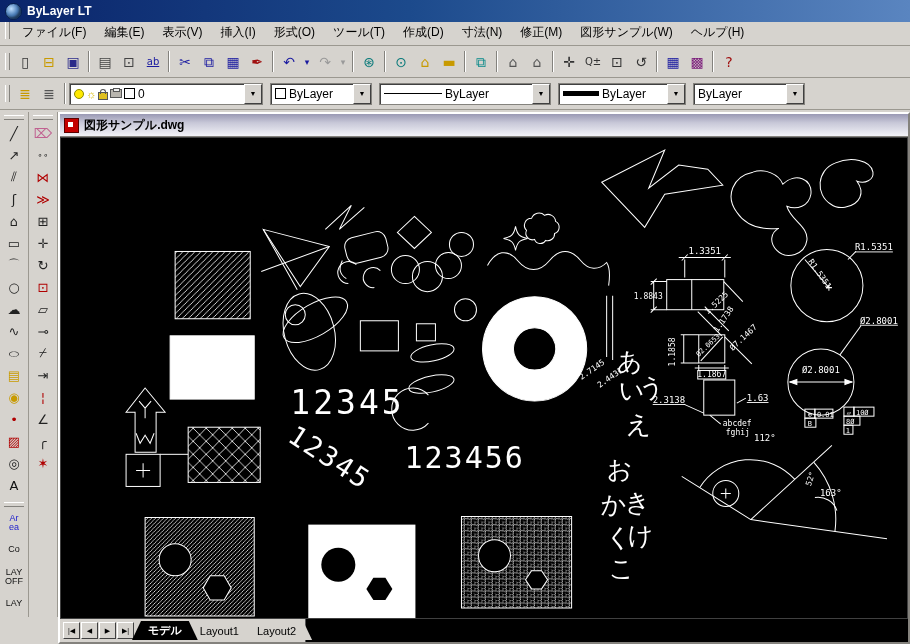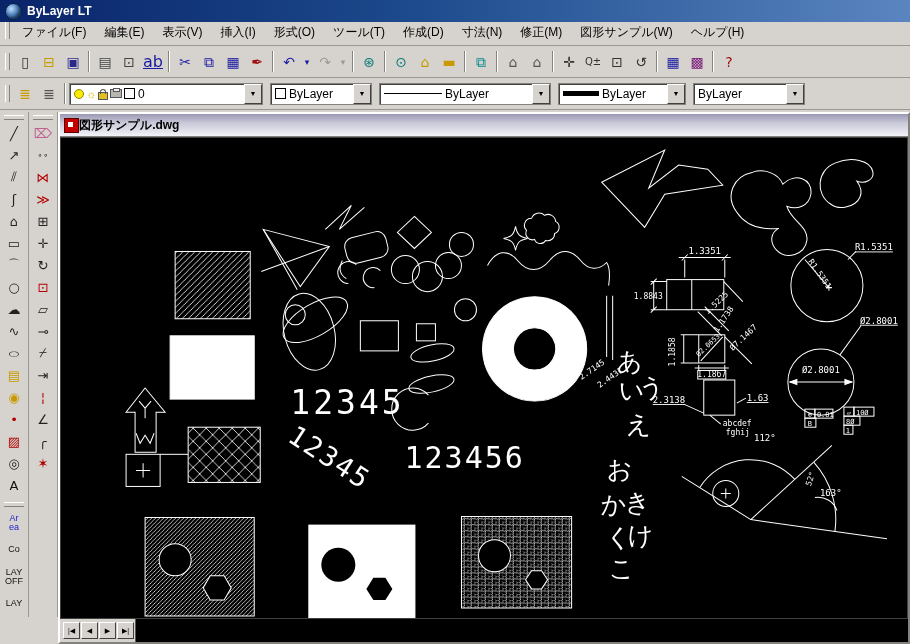--- a/index.html
+++ b/index.html
@@ -32,21 +32,21 @@
   .main{display:flex;height:534px;padding-top:2px;box-sizing:border-box}
   .palette{width:58px;display:flex;flex-direction:column}
   .pal-cols{display:flex}
   .pal-col{width:28px;background:#d6d3ce;border-right:1px solid #9b9890;display:flex;flex-direction:column;align-items:center}
   .hgrip{width:20px;height:3px;border-top:1px solid #fff;border-bottom:1px solid #84827d;margin:3px 0 2px}
   .ptool{width:25px;height:22px;display:flex;align-items:center;justify-content:center;background:#d6d3ce;border:1px solid #d6d3ce;padding:0;cursor:default}
   .ptool .glyph{font-size:13px;color:#222;font-family:"DejaVu Sans",sans-serif}
   [data-name="tool-ellipse-button"] .glyph{transform:scaleY(.55);display:inline-block}
   .ctool{width:25px;height:27px;font-size:9px;line-height:9px;background:#d6d3ce;border:1px solid #d6d3ce;padding:0;text-align:center;white-space:pre-line;cursor:default}
   .doc{flex:1;display:flex;flex-direction:column;border:2px solid;border-color:#fff #84827d #84827d #fff;background:#d6d3ce;min-width:0}
-  .doc-title{height:22px;background:linear-gradient(180deg,#9a99b4 0%,#c8c8d8 40%,#f2f2f7 100%);display:flex;align-items:center;padding:0 4px;color:#000;font-weight:bold;border-bottom:1px solid #84827d}
+  .doc-title{height:22px;background:linear-gradient(180deg,#9a99b4 0%,#c8c8d8 40%,#f2f2f7 100%);display:flex;align-items:center;gap:5px;padding:0 4px;color:#000;font-weight:bold;border-bottom:1px solid #84827d}
   .dwg-icon{width:13px;height:13px;background:#c40000;border:1px solid #5a0000;position:relative}
   .dwg-icon::before{content:"";position:absolute;left:3px;top:3px;width:5px;height:5px;background:#fff}
   .canvas-wrap{flex:1;border:1px solid #404040;background:#000;min-height:0}
   svg.cad{display:block;width:100%;height:100%;background:#000}
   .tabbar{height:23px;background:#d6d3ce;display:flex;align-items:center;padding-left:3px}
   .navbtn{width:17px;height:17px;background:#d6d3ce;border:1px solid;border-color:#fff #404040 #404040 #fff;font-size:7px;display:flex;align-items:center;justify-content:center;padding:0;margin-right:1px;color:#000}
   .tabs{display:flex;align-items:stretch;height:19px;margin-left:4px}
   .tab{padding:2px 16px 2px;clip-path:polygon(9px 0,calc(100% - 9px) 0,100% 100%,0 100%);margin:0 -7px;background:#d6d3ce;color:#000;font-size:11px;border:0;cursor:default}
   .tab.active{background:#000;color:#fff;font-weight:bold;z-index:2;position:relative}
   .tab-fill{flex:1;align-self:stretch;background:#000;border-left:1px solid #555}
@@ -87,21 +87,21 @@
       <span class="glyph" data-name="save-icon" style="color: rgb(42, 42, 138);">▣</span>
     </button>
     <span class="tsep" data-name="toolbar-separator"></span>
     <button class="tbtn" data-name="print-button">
       <span class="glyph" data-name="print-icon" style="color: rgb(68, 68, 68);">▤</span>
     </button>
     <button class="tbtn" data-name="print-preview-button">
       <span class="glyph" data-name="print-preview-icon" style="color: rgb(68, 68, 68);">⊡</span>
     </button>
     <button class="tbtn" data-name="find-text-button">
-      <span class="glyph" data-name="find-text-icon" style="color: rgb(26, 26, 160); font-size: 16px; text-decoration: underline;">ab</span>
+      <span class="glyph" data-name="find-text-icon" style="color: rgb(26, 26, 160); font-size: 10px; text-decoration: underline;">ab</span>
     </button>
     <span class="tsep" data-name="toolbar-separator"></span>
     <button class="tbtn" data-name="cut-button">
       <span class="glyph" data-name="cut-icon" style="color: rgb(26, 26, 160);">✂</span>
     </button>
     <button class="tbtn" data-name="copy-clip-button">
       <span class="glyph" data-name="copy-clip-icon" style="color: rgb(26, 26, 160);">⧉</span>
     </button>
     <button class="tbtn" data-name="paste-button">
       <span class="glyph" data-name="paste-icon" style="color: rgb(26, 26, 160);">▦</span>
@@ -543,16 +543,21 @@
           </g>
       </svg>
     </div>
     <div class="tabbar" data-name="layout-tab-bar">
       <span id="tab-nav" style="display:flex">
           <button class="navbtn" data-name="first-tab-button">|◀</button>
           <button class="navbtn" data-name="previous-tab-button">◀</button>
           <button class="navbtn" data-name="next-tab-button">▶</button>
           <button class="navbtn" data-name="last-tab-button">▶|</button>
         </span>
+      <span class="tabs" id="tabs">
+          <button class="tab active" data-name="layout-tab">モデル</button>
+          <button class="tab" data-name="layout-tab">Layout1</button>
+          <button class="tab" data-name="layout-tab">Layout2</button>
+        </span>
       <span class="tab-fill" data-name="tab-bar-filler"></span>
     </div>
   </div>
 </div>
 
 </body></html>

